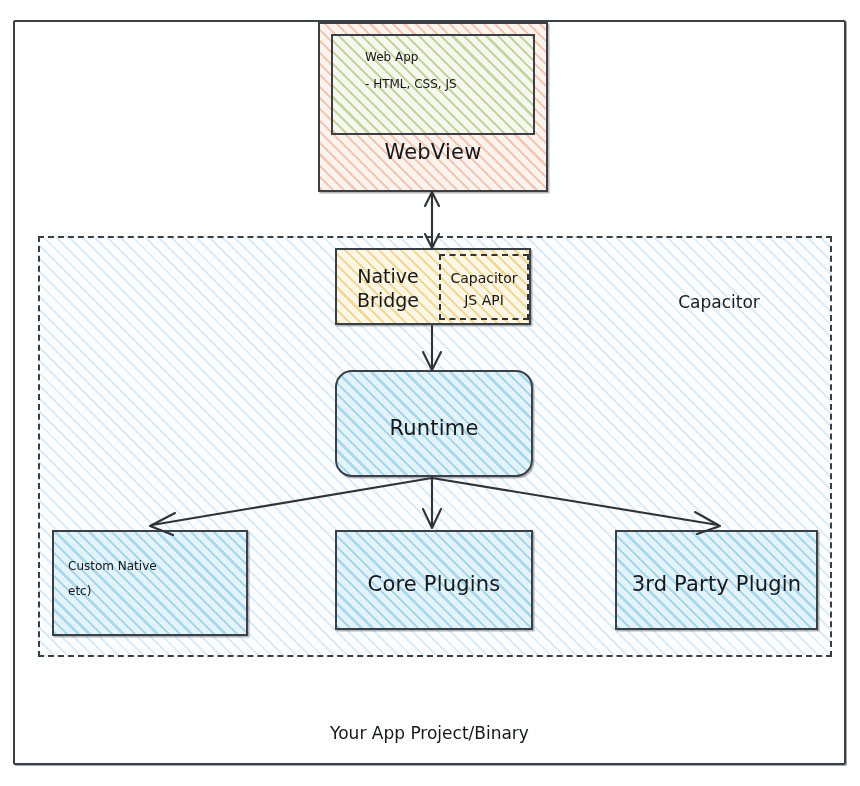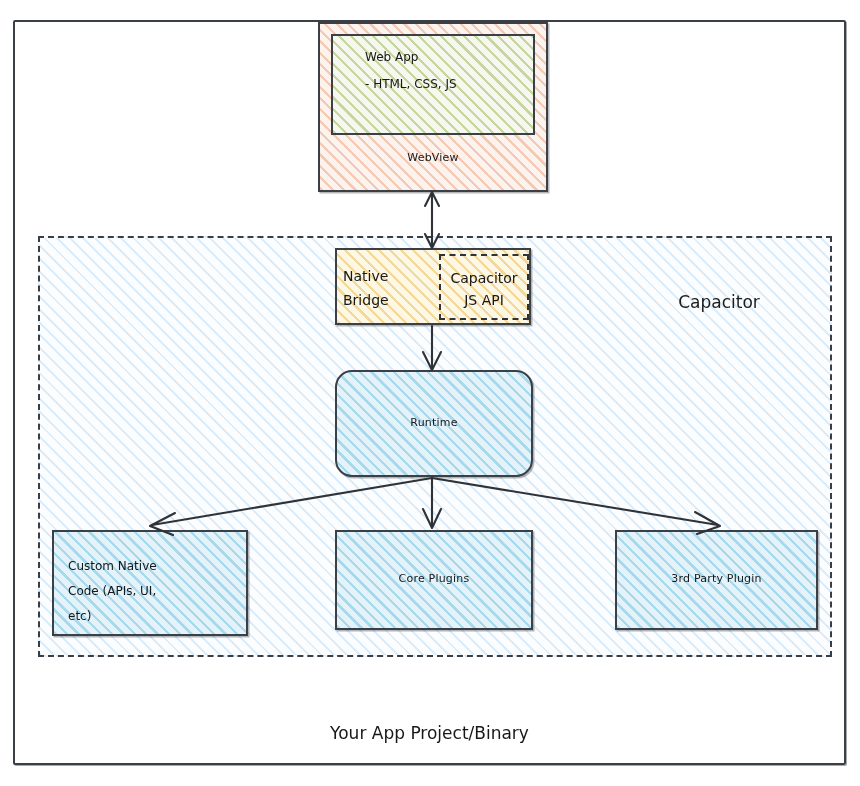--- a/index.html
+++ b/index.html
@@ -62,21 +62,21 @@
   .box {
     position: absolute;
     box-sizing: border-box;
     border: 2px solid #3b3f46;
     box-shadow: 1.5px 1.5px 0 rgba(60,64,70,.38);
   }
   .box-label {
     position: absolute;
     width: 100%;
     text-align: center;
-    font-size: 11px;
+    font-size: 21px;
     color: #16181a;
     letter-spacing: .2px;
   }
 
   
   .webview-box {
     left: 318px;
     top: 22px;
     width: 230px;
     height: 170px;
@@ -131,22 +131,22 @@
       rgba(233,183,70,.48) 0px,
       rgba(233,183,70,.48) 2.2px,
       rgba(255,255,255,0) 2.2px,
       rgba(255,255,255,0) 8px);
   }
   .bridge-label {
     position: absolute;
     left: 6px;
     top: 14px;
     width: 90px;
-    text-align: left;
-    font-size: 14px;
+    text-align: center;
+    font-size: 19px;
     line-height: 24px;
     color: #16181a;
   }
   .jsapi-box {
     position: absolute;
     left: 102px;
     top: 4px;
     width: 90px;
     height: 66px;
     box-sizing: border-box;
@@ -248,21 +248,20 @@
     </div>
   </div>
 
   <div class="box blue-box runtime-box">
     <div class="box-label runtime-label">Runtime</div>
   </div>
 
   <div class="box blue-box custom-box">
     <div class="custom-label">
       <div>Custom Native</div>
-      <div>Code (APIs, UI,</div>
       <div>etc)</div>
     </div>
   </div>
 
   <div class="box blue-box core-box">
     <div class="box-label core-label">Core Plugins</div>
   </div>
 
   <div class="box blue-box third-box">
     <div class="box-label third-label">3rd Party Plugin</div>

